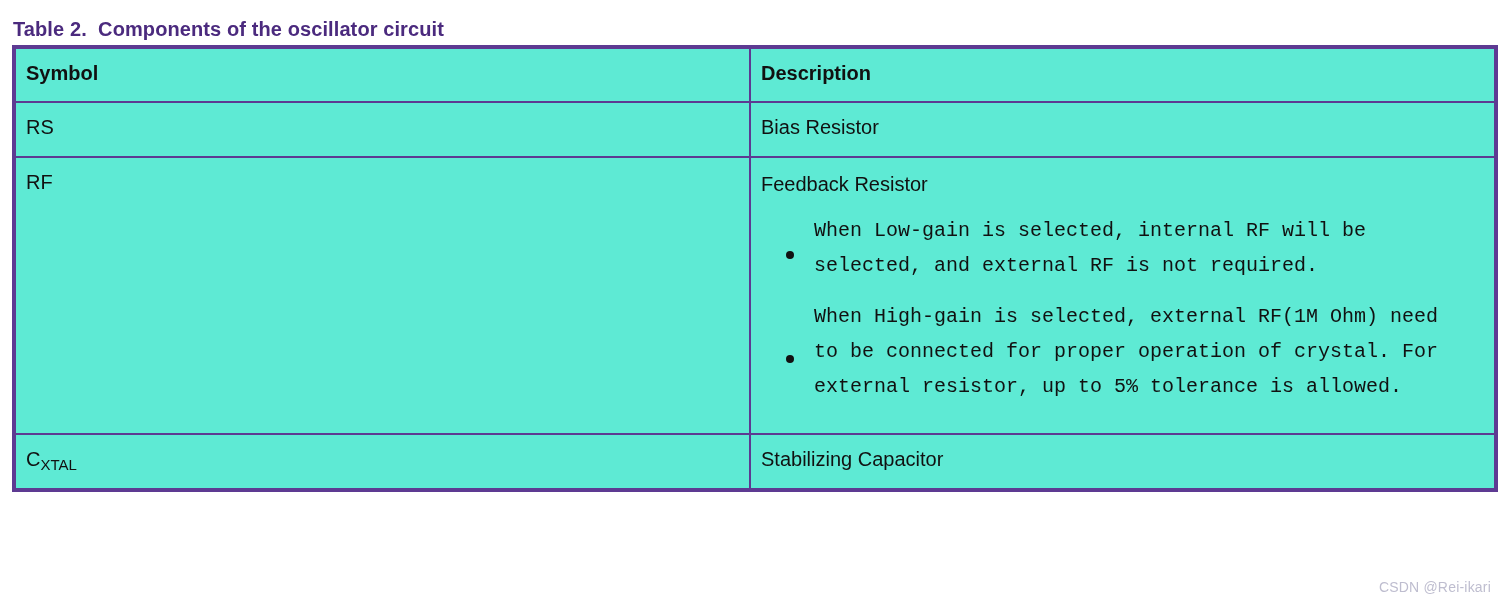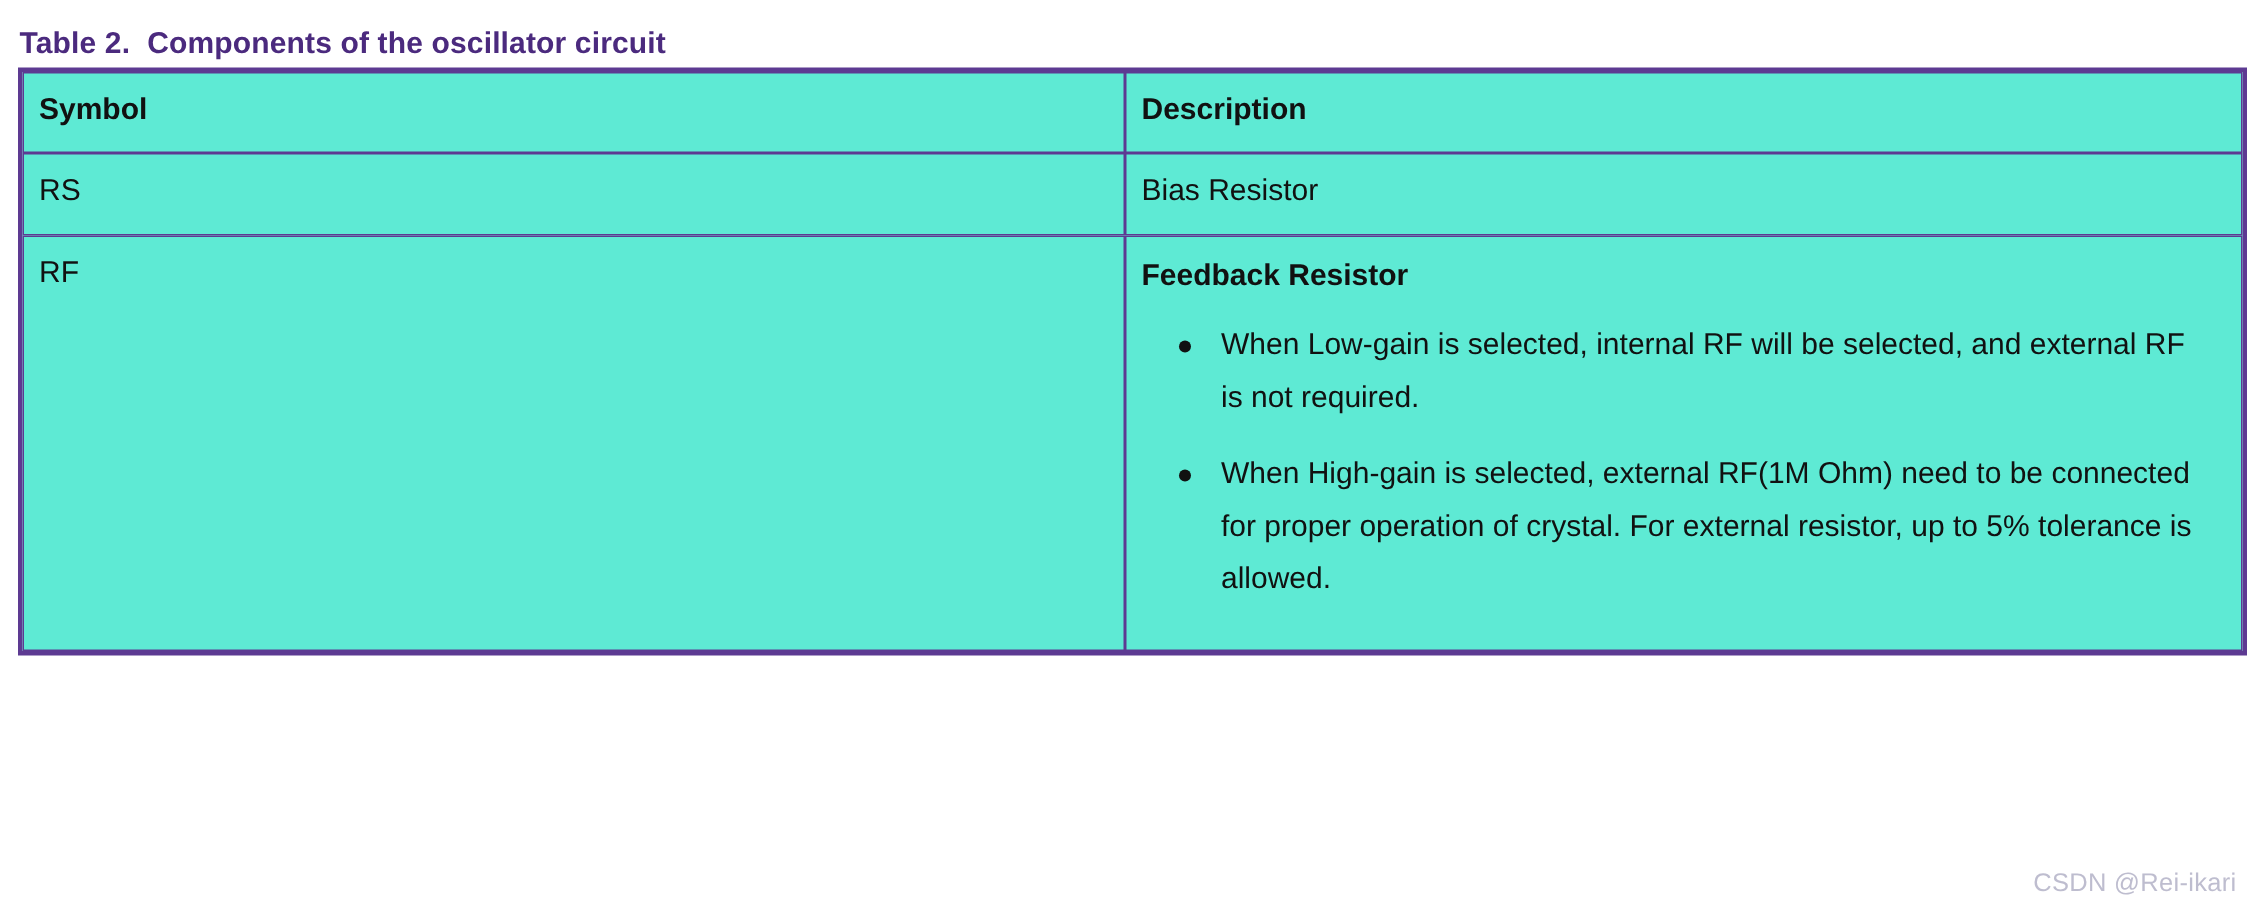--- a/index.html
+++ b/index.html
@@ -57,51 +57,51 @@
   sub.sym-sub {
     font-size: 15px;
     position: relative;
     top: 4px;
     vertical-align: baseline;
     line-height: 0;
   }
   .desc-intro {
     display: block;
     line-height: 26px;
-    font-weight: bold;
   }
   ul.bullet-list {
     list-style: none;
     margin: 16px 0 0 0;
     padding: 0;
   }
   ul.bullet-list li {
     display: flex;
-    align-items: flex-start;
+    align-items: center;
     padding-left: 25px;
     margin-bottom: 16px;
     line-height: 35px;
+    font-family: Liberation Mono, monospace;
   }
   .bullet-dot {
     flex: 0 0 auto;
     width: 8px;
     height: 8px;
     border-radius: 50%;
     background: #111111;
     margin: 14px 20px 0 0;
   }
   .bullet-text {
     flex: 1 1 auto;
     max-width: 655px;
   }
   .watermark {
     position: absolute;
     right: 14px;
     top: 579px;
-    font-size: 17px;
+    font-size: 14px;
     color: rgba(186, 185, 204, 0.95);
     z-index: 5;
     letter-spacing: 0.2px;
   }
 </style>
 </head>
 <body>
 
 <div class="page">
 
@@ -134,19 +134,23 @@
             </li>
             <li>
               <span class="bullet-dot"></span>
               <span class="bullet-text">When High-gain is selected, external RF(1M Ohm) need to be connected for proper operation of crystal. For external resistor, up to 5% tolerance is allowed.</span>
             </li>
           </ul>
         </td>
       </tr>
 
 
+      <tr class="row-cxtal">
+        <td><span>C</span><sub class="sym-sub">XTAL</sub></td>
+        <td>Stabilizing Capacitor</td>
+      </tr>
 
     </tbody>
   </table>
 
   <div class="watermark">CSDN @Rei-ikari</div>
 
 </div>
 
 </body></html>

